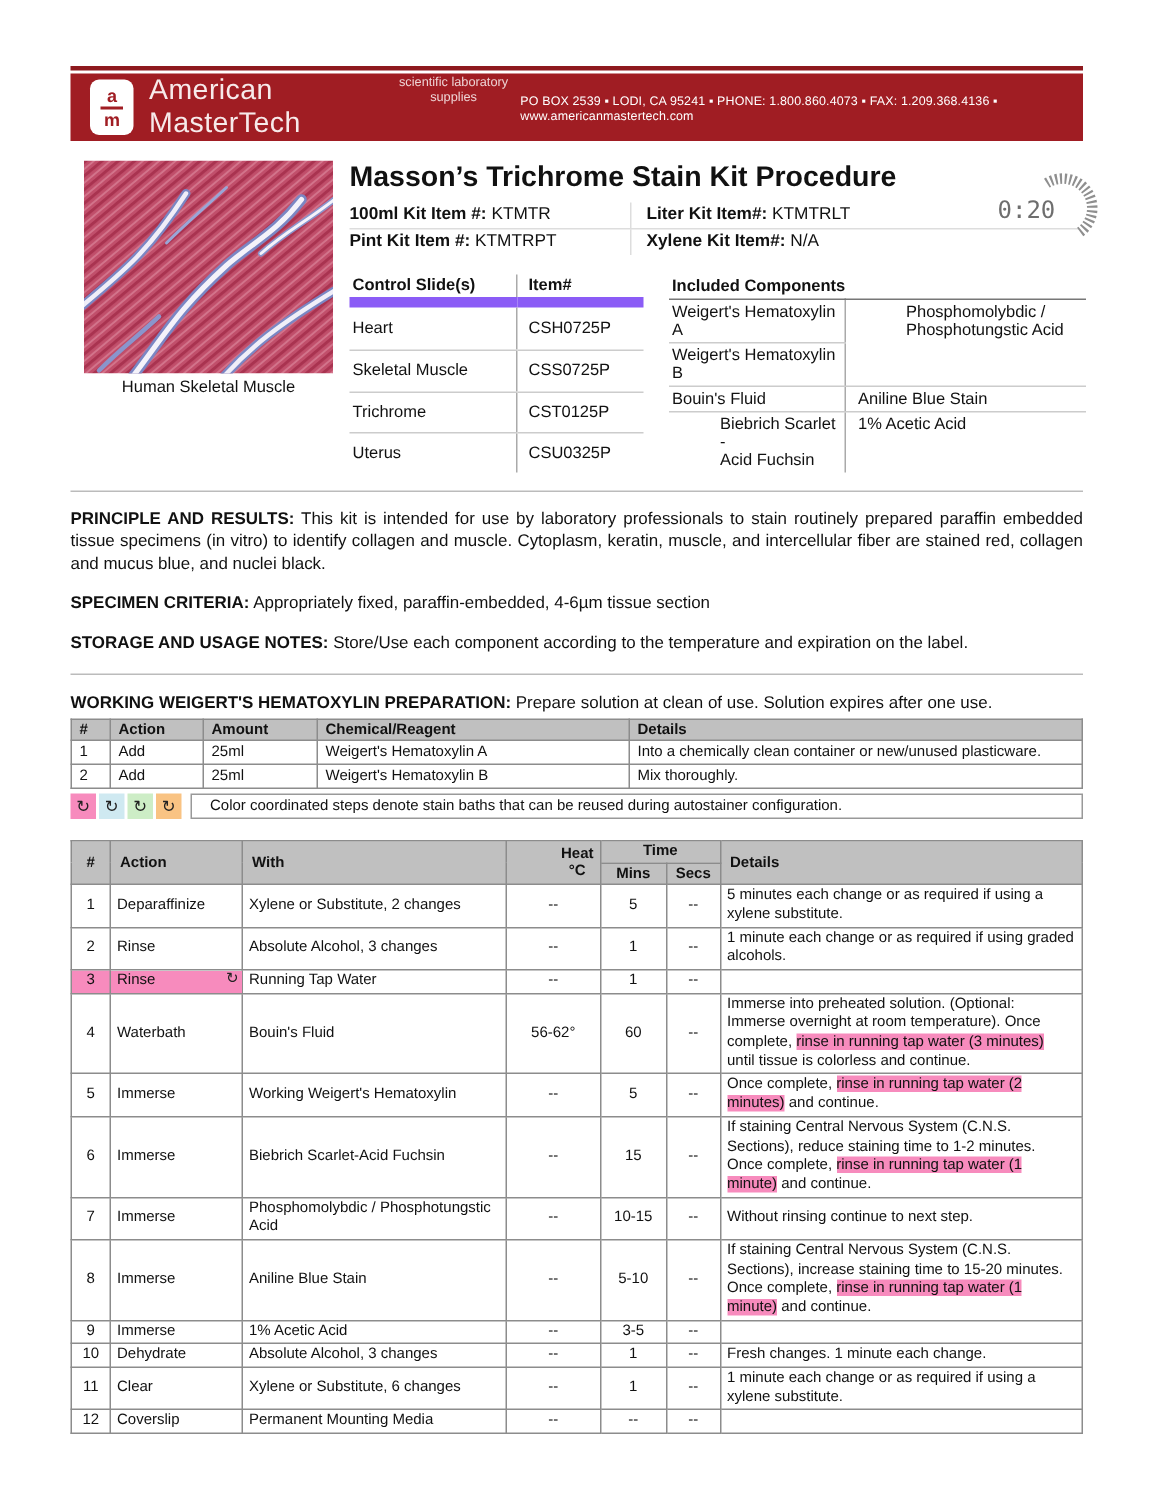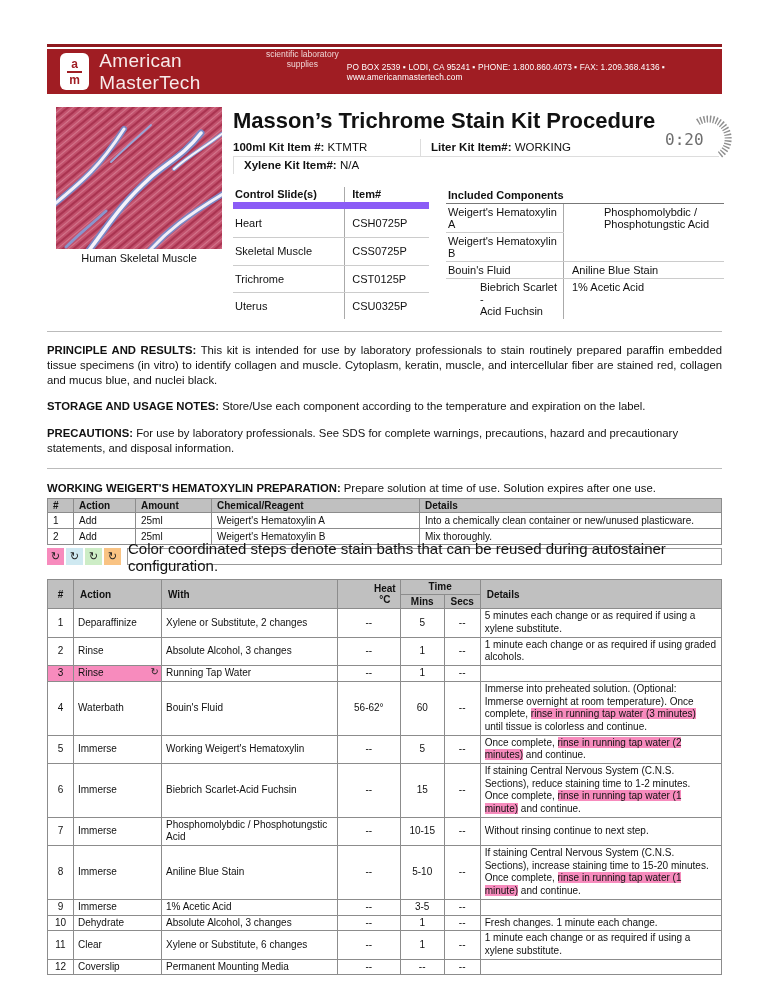--- a/index.html
+++ b/index.html
@@ -16,21 +16,21 @@
   .brand{margin-left:10px;color:#fff;display:flex;flex-direction:row;}
   .brand-name{font-size:19px;letter-spacing:.3px;font-weight:normal;color:#f7eaea;}
   .brand-tag{font-size:8.5px;text-align:center;color:#eed4d5;margin-top:-1px;}
   .contact{margin-left:auto;margin-right:10px;font-size:8.3px;color:#fff;letter-spacing:.1px;}
   
   .kit-section{display:flex;margin-top:13px;position:relative;}
   .histo-col{width:186px;flex:none;}
   .histo-img{width:166px;height:142px;margin-left:9px;display:block;}
   .caption{width:184px;text-align:center;font-size:11px;margin-top:3px;}
   .kit-main{flex:1;padding-top:1px;}
-  .doc-title{font-size:22px;font-weight:bold;margin:0 0 5px 0;}
+  .doc-title{font-size:19px;font-weight:bold;margin:0 0 5px 0;}
   .kit-grid{display:grid;grid-template-columns:187px 1fr;width:486px;font-size:11.5px;}
   .kit-cell{padding:2px 0 3px 0;}
   .kit-cell.r1{border-bottom:1px solid #ddd;}
   .kit-cell.c2{border-left:1px solid #ddd;padding-left:10px;}
   .tables-row{display:flex;margin-top:13px;}
   table{border-collapse:collapse;}
   .cs-table{width:196px;font-size:11px;flex:none;}
   .cs-table th{text-align:left;font-weight:bold;border-bottom:7px solid #8b5cf6;padding:1px 4px 2px 2px;}
   .cs-table th.col2,.cs-table td.col2{border-left:1px solid #aaa;padding-left:7px;}
   .cs-table td{padding:2px 4px 2px 2px;}
@@ -49,21 +49,21 @@
   .sec-head{font-size:11.3px;line-height:1.3;margin:12px 0 3px 0;}
   
   .w-table{width:100%;font-size:10px;border:1px solid #7f7f7f;}
   .w-table th{background:#c0c0c0;text-align:left;font-weight:bold;padding:1px 5px;border:1px solid #8c8c8c;}
   .w-table td{padding:1px 5px;border:1px solid #8c8c8c;line-height:1.3;}
   
   .legend{display:flex;align-items:stretch;margin-top:3px;height:17px;}
   .chips{display:flex;}
   .chip{width:17px;margin-right:2px;display:flex;align-items:center;justify-content:center;
         font-family:"DejaVu Sans",sans-serif;font-size:11px;color:#222;}
-  .legend-box{flex:1;border:1px solid #999;margin-left:4px;padding:0 0;font-size:15px;
+  .legend-box{flex:1;border:1px solid #999;margin-left:4px;padding:0 12px;font-size:10px;
         display:flex;align-items:center;}
   
   .s-table{width:100%;font-size:10px;border:1px solid #7f7f7f;margin-top:14px;}
   .s-table th{background:#c0c0c0;font-weight:bold;padding:1px 4px;border:1px solid #8c8c8c;text-align:center;line-height:1.15;}
   .s-table th.tl{text-align:left;padding-left:6px;}
   .s-table th.sub{font-size:10px;}
   .s-table td{padding:1px 4px;border:1px solid #8c8c8c;line-height:1.27;vertical-align:middle;}
   .s-table td.c{text-align:center;}
   .hl-cell{background:#f78bbd;}
   .hl{background:#f78bbd;}
@@ -115,21 +115,22 @@
             <path d="M 55,55 C 70,40 80,32 95,18" stroke="#9aa5d6" stroke-width="2"></path>
           </g>
         </svg>
         <div class="caption">Human Skeletal Muscle</div>
       </div>
 
       <div class="kit-main">
         <h1 class="doc-title">Masson’s Trichrome Stain Kit Procedure</h1>
         <div class="kit-grid">
           <div class="kit-cell r1"><b>100ml Kit Item #:</b> <span>KTMTR</span></div>
-          <div class="kit-cell r1 c2"><b>Liter Kit Item#:</b> <span>WORKING</span></div>
+          <div class="kit-cell r1 c2"><b>Liter Kit Item#:</b> <span>KTMTRLT</span></div>
+          <div class="kit-cell"><b>Pint Kit Item #:</b> <span>KTMTRPT</span></div>
           <div class="kit-cell c2"><b>Xylene Kit Item#:</b> <span>N/A</span></div>
         </div>
 
         <div class="tables-row">
           <table class="cs-table">
             <thead>
               <tr>
                 <th>Control Slide(s)</th>
                 <th class="col2">Item#</th>
               </tr>
@@ -189,26 +190,26 @@
         <svg width="78" height="52" viewBox="0 0 78 52" xmlns="http://www.w3.org/2000/svg">
           <path d="M 35.9 9.1 A 19 19 0 1 1 57.0 42.4" fill="none" stroke="#8f8f8f" stroke-width="7" stroke-dasharray="1.4 1.7"></path>
           <text x="3" y="32" font-family="DejaVu Sans Mono, monospace" font-size="16" fill="#6e6e6e">0:20</text>
         </svg>
       </div>
     </section>
 
     <div class="rule"></div>
 
     <p class="para justify"><b>PRINCIPLE AND RESULTS:</b> <span>This kit is intended for use by laboratory professionals to stain routinely prepared paraffin embedded tissue specimens (in vitro) to identify collagen and muscle. Cytoplasm, keratin, muscle, and intercellular fiber are stained red, collagen and mucus blue, and nuclei black.</span></p>
+    <p class="para"><b>SPECIMEN CRITERIA:</b> <span>Appropriately fixed, paraffin-embedded, 4-6µm tissue section</span></p>
     <p class="para"><b>STORAGE AND USAGE NOTES:</b> <span>Store/Use each component according to the temperature and expiration on the label.</span></p>
-    <p class="para"><b>PRECAUTIONS:</b> <span>For use by laboratory professionals. See SDS for complete warnings, precautions, hazard and precautionary statements, and disposal information.</span></p>
 
     <div class="rule"></div>
 
-    <p class="sec-head"><b>WORKING WEIGERT'S HEMATOXYLIN PREPARATION:</b> <span>Prepare solution at time of use. Solution expires after one use.</span></p>
+    <p class="sec-head"><b>WORKING WEIGERT'S HEMATOXYLIN PREPARATION:</b> <span>Prepare solution at clean of use. Solution expires after one use.</span></p>
     <table class="w-table">
       <colgroup>
           <col style="width:26px">
           <col style="width:62px">
           <col style="width:76px">
           <col style="width:208px">
           <col>
         </colgroup>
       <thead>
         <tr>

